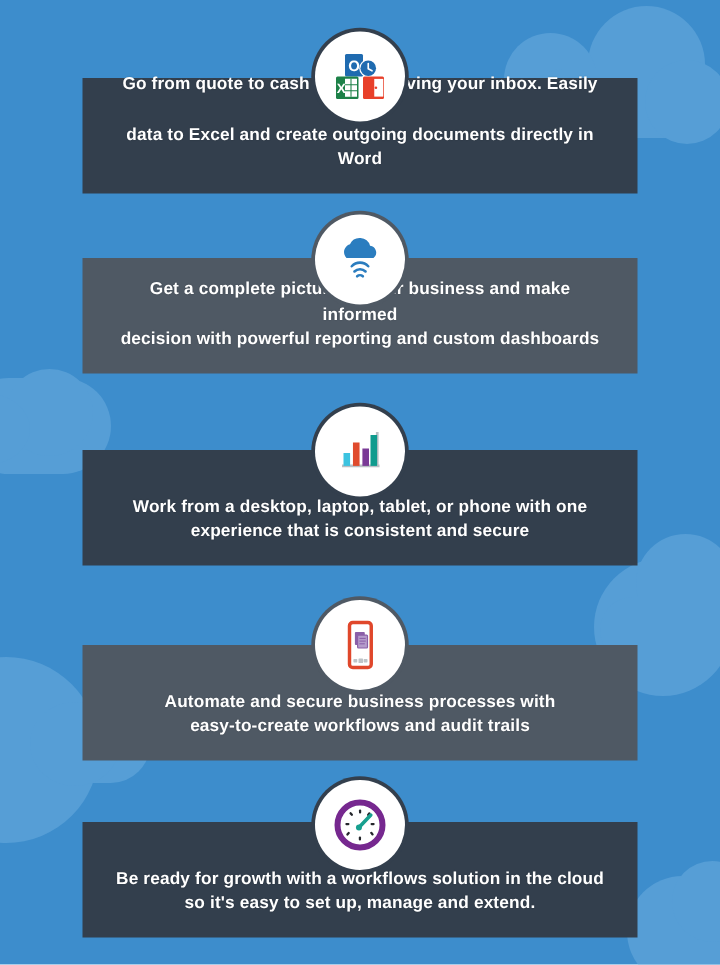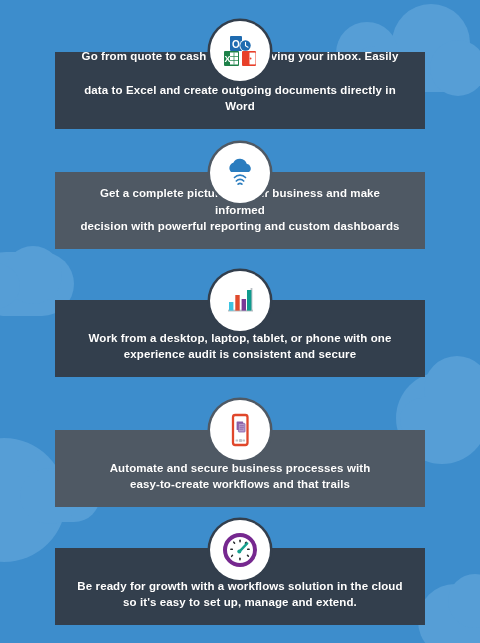--- a/index.html
+++ b/index.html
@@ -171,38 +171,38 @@
           <path d="M16.3 28 a5.2 5.2 0 0 1 7.4 0" stroke-width="1.7"></path>
           <path d="M18.1 31.2 a2.8 2.8 0 0 1 3.8 0" stroke-width="1.7"></path>
         </g>
       </svg>
     </div>
   </div>
 
   <div class="feature">
     <div class="panel dark" style="top:300px; height:77px;">
       <div class="panel-text">Work from a desktop, laptop, tablet, or phone with one
-experience audit is consistent and secure</div>
+experience that is consistent and secure</div>
     </div>
     <div class="icon-circle" style="top:271px;">
       <svg width="40" height="40" viewBox="0 0 40 40">
         <line x1="31.5" y1="7" x2="31.5" y2="30" stroke="#b9bfc4" stroke-width="1.8"></line>
         <line x1="8" y1="29.6" x2="33" y2="29.6" stroke="#b9bfc4" stroke-width="1.8"></line>
         <rect x="9" y="21" width="4.4" height="8.6" fill="#3cc3e0"></rect>
         <rect x="15.3" y="14" width="4.4" height="15.6" fill="#e04b2d"></rect>
         <rect x="21.6" y="18" width="4.4" height="11.6" fill="#7a3a96"></rect>
         <rect x="27" y="9" width="4.4" height="20.6" fill="#0f9b8e"></rect>
       </svg>
     </div>
   </div>
 
   <div class="feature">
     <div class="panel light" style="top:430px; height:77px;">
       <div class="panel-text">Automate and secure business processes with
-easy-to-create workflows and that trails</div>
+easy-to-create workflows and audit trails</div>
     </div>
     <div class="icon-circle light-ring" style="top:400px;">
       <svg width="40" height="40" viewBox="0 0 40 40">
         <rect x="13" y="5" width="14.5" height="30" rx="2.2" fill="none" stroke="#e0472b" stroke-width="2.3"></rect>
         <rect x="15.2" y="9.5" width="10" height="16" fill="#ffffff"></rect>
         <rect x="16.6" y="11.4" width="6.6" height="8.6" rx="0.6" fill="#8a5fa8"></rect>
         <rect x="18.4" y="13.4" width="6.6" height="8.6" rx="0.6" fill="#b49bcb" stroke="#8a5fa8" stroke-width="0.8"></rect>
         <g stroke="#8a5fa8" stroke-width="0.7">
           <line x1="19.6" y1="15.6" x2="23.8" y2="15.6"></line>
           <line x1="19.6" y1="17.4" x2="23.8" y2="17.4"></line>

